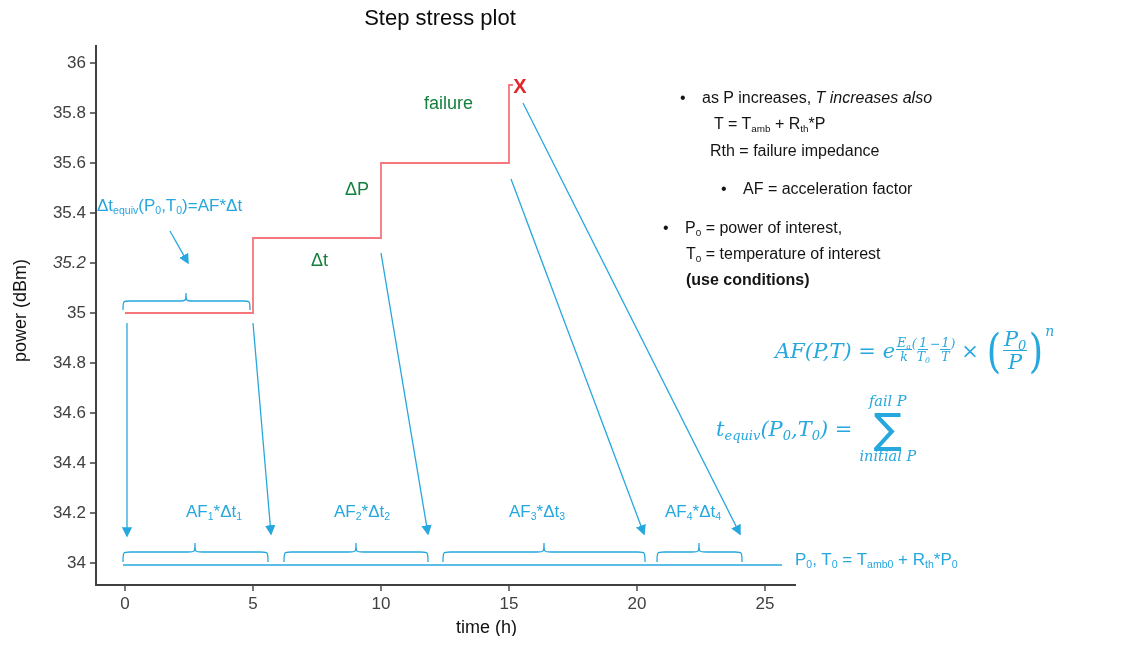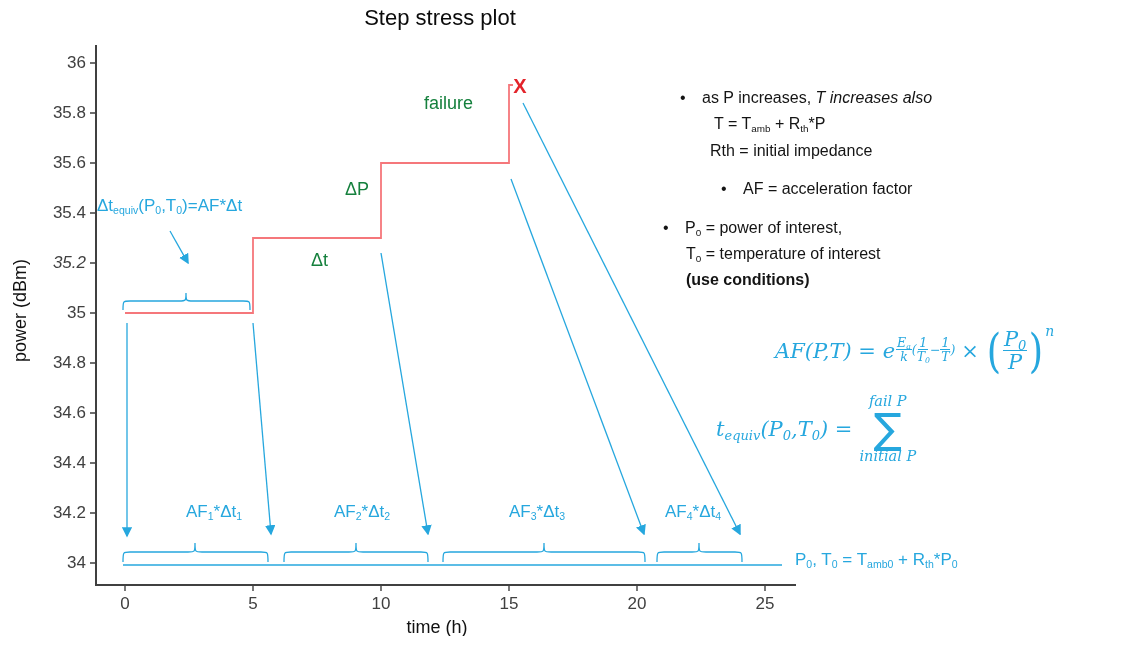--- a/index.html
+++ b/index.html
@@ -24,21 +24,21 @@
   .aflab{font-size:17px;width:140px;text-align:center;}
   sub{font-size:0.62em;line-height:0;vertical-align:-0.28em;}
   .xmark{color:var(--x_red);font-size:20px;font-weight:700;width:24px;text-align:center;}
   .note{color:#141414;font-size:16px;line-height:21px;white-space:nowrap;}
   .note .b{display:inline-block;width:22px;}
   .it{font-style:italic;}
   .formula{color:var(--accent_cyan);font-family:"DejaVu Serif",serif;font-style:italic;white-space:nowrap;}
   .frac{display:inline-flex;flex-direction:column;align-items:center;line-height:1.05;vertical-align:middle;text-align:center;}
   .frac .num{border-bottom:1.2px solid currentColor;padding:0 1px;}
   #f1{display:flex;align-items:center;font-size:21px;}
-  #f1 .exp{display:inline-flex;align-items:center;font-size:12.5px;transform:translateY(-15px);margin-left:1px;margin-top:28px;}
+  #f1 .exp{display:inline-flex;align-items:flex-start;font-size:12.5px;transform:translateY(-15px);margin-left:1px;margin-top:28px;}
   #f1 .bigp{font-style:normal;font-size:46px;font-weight:100;line-height:0;transform:scaleX(.8);}
   #f1 .supn{font-size:14px;transform:translateY(-20px);display:inline-block;font-style:italic;}
   #f1 .times{margin:0 6px;font-style:normal;}
   #f2{display:flex;align-items:center;font-size:21px;gap:7px;}
   #f2 .sumcol{display:inline-flex;flex-direction:column;align-items:center;line-height:1.05;}
   #f2 .sumtop,#f2 .sumbot{font-size:14.5px;}
   #f2 .sigma{font-size:42px;line-height:.95;font-style:normal;font-family:"DejaVu Sans",sans-serif;}
 </style>
 </head>
 <body>
@@ -76,21 +76,21 @@
       <line class="cyan-line" x1="253" y1="323" x2="271" y2="534" marker-end="url(#ah)"></line>
       <line class="cyan-line" x1="381" y1="253" x2="428" y2="534" marker-end="url(#ah)"></line>
       <line class="cyan-line" x1="511" y1="179" x2="644" y2="534" marker-end="url(#ah)"></line>
       <line class="cyan-line" x1="523" y1="103" x2="740" y2="534" marker-end="url(#ah)"></line>
       <line class="cyan-line" x1="170" y1="231" x2="188" y2="263" marker-end="url(#ah)"></line>
     </g>
   </svg>
 
   <div id="title" class="abs" style="left:240px;top:5px;">Step stress plot</div>
   <div class="abs axtitle" style="left:-60px;top:300px;width:160px;text-align:center;transform:rotate(-90deg);">power (dBm)</div>
-  <div class="abs axtitle" style="left:357px;top:617px;width:160px;text-align:center;">time (h)</div>
+  <div class="abs axtitle" style="left:357px;top:617px;width:160px;text-align:right;">time (h)</div>
 
   <div class="abs ticklab ylab" style="left:38px;top:53px;">36</div>
   <div class="abs ticklab ylab" style="left:38px;top:103px;">35.8</div>
   <div class="abs ticklab ylab" style="left:38px;top:153px;">35.6</div>
   <div class="abs ticklab ylab" style="left:38px;top:203px;">35.4</div>
   <div class="abs ticklab ylab" style="left:38px;top:253px;font-style:italic;">35.2</div>
   <div class="abs ticklab ylab" style="left:38px;top:303px;">35</div>
   <div class="abs ticklab ylab" style="left:38px;top:353px;">34.8</div>
   <div class="abs ticklab ylab" style="left:38px;top:403px;">34.6</div>
   <div class="abs ticklab ylab" style="left:38px;top:453px;">34.4</div>
@@ -112,21 +112,21 @@
   <div class="abs cyan ann" style="left:97px;top:196px;"><span>Δt</span><sub>equiv</sub><span>(P</span><sub>0</sub><span>,T</span><sub>0</sub><span>)=AF*Δt</span></div>
 
   <div class="abs cyan aflab" style="left:144px;top:502px;"><span>AF</span><sub>1</sub><span>*Δt</span><sub>1</sub></div>
   <div class="abs cyan aflab" style="left:292px;top:502px;"><span>AF</span><sub>2</sub><span>*Δt</span><sub>2</sub></div>
   <div class="abs cyan aflab" style="left:467px;top:502px;"><span>AF</span><sub>3</sub><span>*Δt</span><sub>3</sub></div>
   <div class="abs cyan aflab" style="left:623px;top:502px;"><span>AF</span><sub>4</sub><span>*Δt</span><sub>4</sub></div>
 
   <div>
     <div class="abs note" style="left:680px;top:87px;"><span class="b">•</span><span>as P increases, </span><span class="it">T increases also</span></div>
     <div class="abs note" style="left:714px;top:113px;"><span>T = T</span><sub>amb</sub><span> + R</span><sub>th</sub><span>*P</span></div>
-    <div class="abs note" style="left:710px;top:140px;"><span>Rth = initial impedance</span></div>
+    <div class="abs note" style="left:710px;top:140px;"><span>Rth = failure impedance</span></div>
     <div class="abs note" style="left:680px;top:178px;margin-left:41px;"><span class="b">•</span><span>AF = acceleration factor</span></div>
     <div class="abs note" style="left:663px;top:217px;"><span class="b">•</span><span>P</span><sub>0</sub><span> = power of interest,</span></div>
     <div class="abs note" style="left:686px;top:243px;"><span>T</span><sub>0</sub><span> = temperature of interest</span></div>
     <div class="abs note" style="left:686px;top:269px;font-weight:bold;"><span>(use conditions)</span></div>
   </div>
 
   <div id="f1" class="abs formula" style="left:775px;top:323px;">
     <span>AF(P,T) = e</span>
       <span class="exp">
         <span class="frac">

